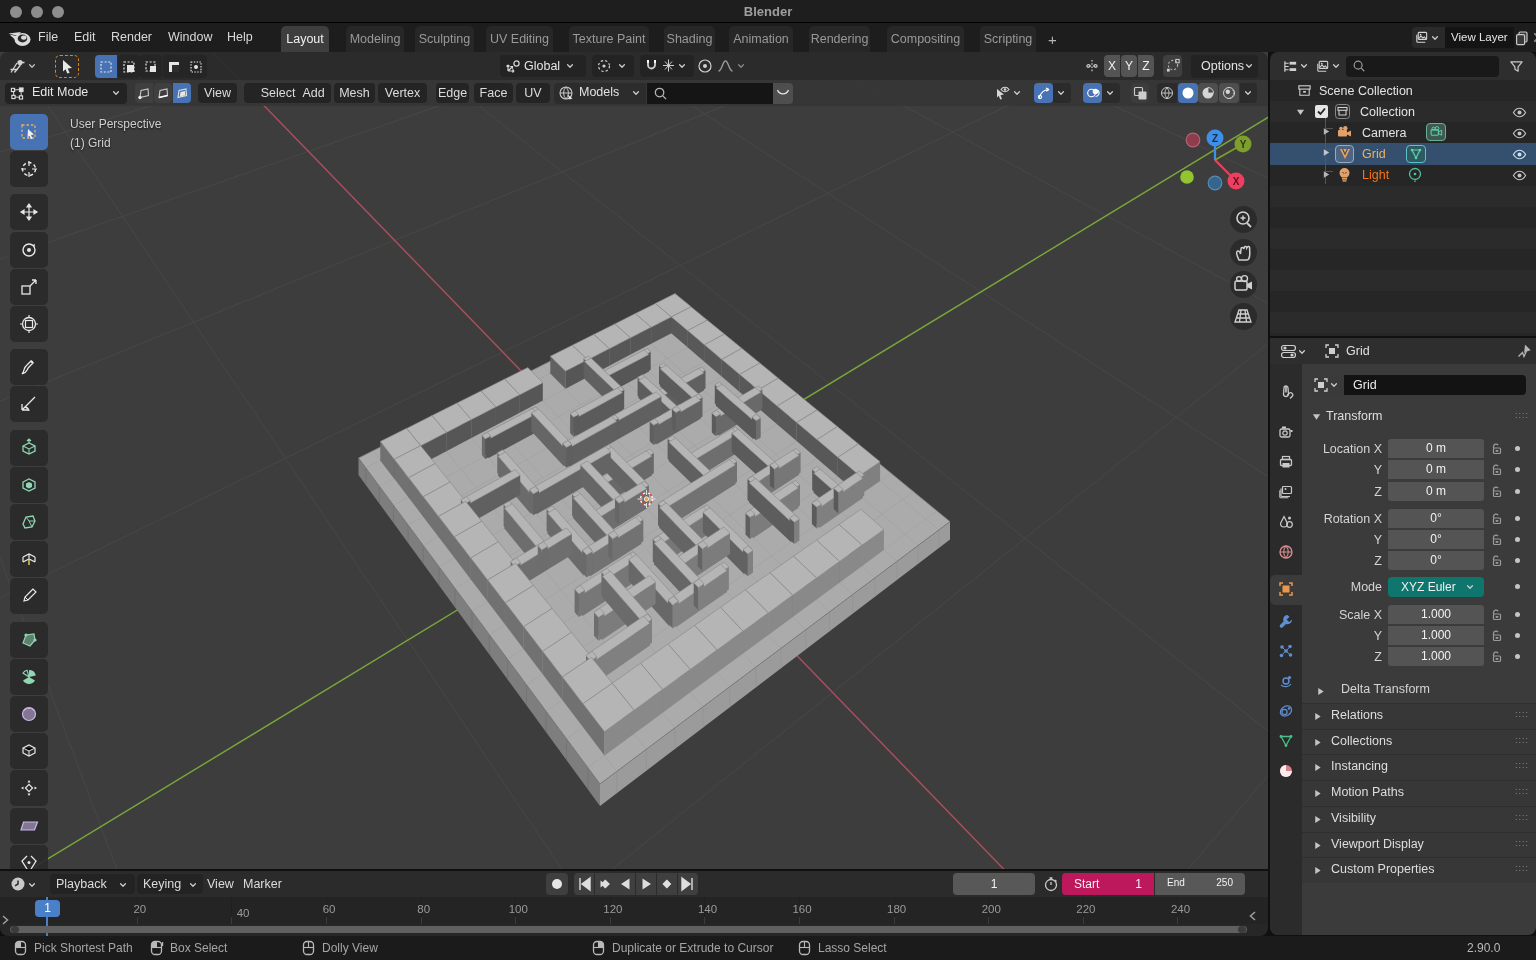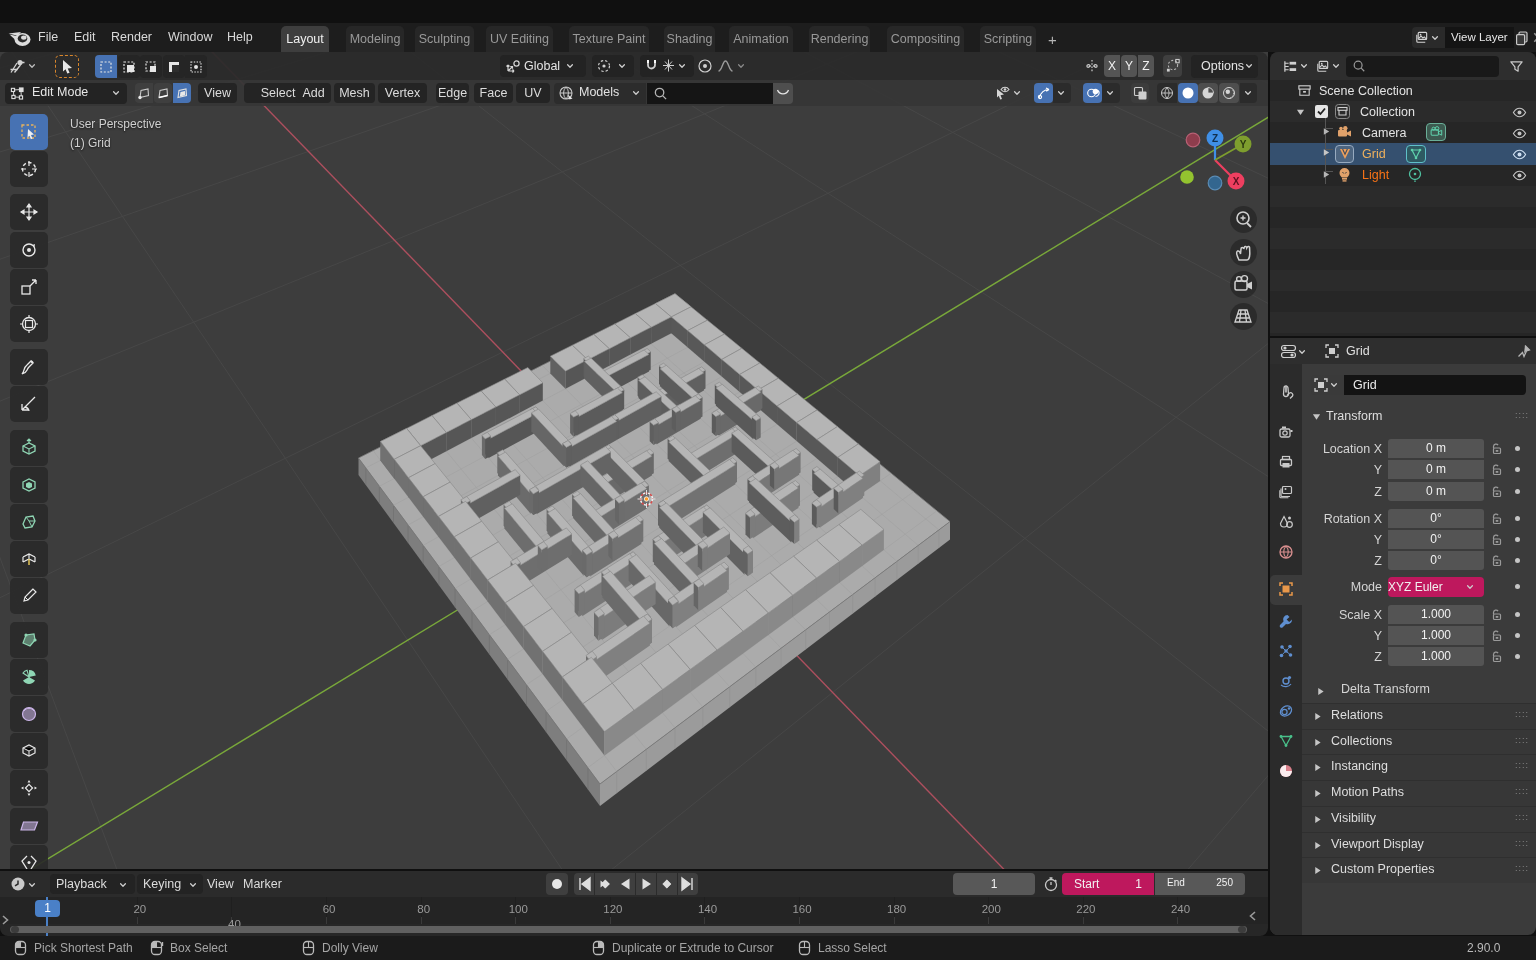--- a/index.html
+++ b/index.html
@@ -18,20 +18,26 @@
 .wtab.act{background:#3e3e3e;color:#f0f0f0}
 
 .reg{position:absolute;overflow:hidden}
 .txt{position:absolute;white-space:nowrap}
 .btn{position:absolute;border-radius:4px}
 
 #status{left:0;top:936px;width:1536px;height:24px;background:#1b1b1b;color:#a5a5a5;font-size:12px}
 
 </style></head><body>
 <div id="page">
+<div id="titlebar" class="abs">
+<div class="abs tl" style="left:10px"></div>
+<div class="abs tl" style="left:31px"></div>
+<div class="abs tl" style="left:52px"></div>
+<div id="title" class="abs">Blender</div>
+    </div>
 <div id="topbar" class="abs">
 <svg class="abs" style="left:8px;top:4px" width="24" height="22" viewBox="0 0 24 22">
 <ellipse cx="14.5" cy="12.5" rx="8" ry="6.5" fill="#dcdcdc"></ellipse>
 <ellipse cx="14.5" cy="11.5" rx="4.8" ry="3.9" fill="#2a2a2a"></ellipse>
 <ellipse cx="15.8" cy="10.6" rx="2.7" ry="2.2" fill="#dcdcdc"></ellipse>
 <path d="M0.5 6.5 L13 5 L9.5 8.8 Z" fill="#dcdcdc"></path>
 <path d="M1.5 7.5 L8 13.5 L9.8 9.2 Z" fill="#dcdcdc"></path>
 </svg>
 <div class="abs menu" style="left:38px">File</div>
 <div class="abs menu" style="left:74px">Edit</div>
@@ -1123,21 +1129,21 @@
 <div class="btn" style="left:1155px;top:2px;width:90px;height:22px;background:#585858;border-radius:0 4px 4px 0;color:#f2f2f2;font-size:10px">
 <span style="position:absolute;left:12px;top:3.5px">End</span>
         <span style="position:absolute;right:12px;top:3.5px">250</span>
       </div>
 <div class="abs" style="left:0;top:26px;width:1268px;height:27px;background:#242424"></div>
 <div class="abs" style="left:136.87px;top:26px;width:1px;height:27px;background:#1f1f1f"></div>
 <div class="abs" style="left:136.87px;top:46px;width:1px;height:7px;background:#3a3a3a"></div>
 <div class="txt" style="left:124.87px;top:32px;width:30px;text-align:center;font-size:11.5px;color:#9a9a9a">20</div>
 <div class="abs" style="left:231.47000000000003px;top:26px;width:1px;height:27px;background:#1f1f1f"></div>
 <div class="abs" style="left:231.47000000000003px;top:46px;width:1px;height:7px;background:#3a3a3a"></div>
-<div class="txt" style="left:219.47000000000003px;top:47px;width:30px;text-align:center;font-size:11.5px;color:#9a9a9a">40</div>
+<div class="txt" style="left:219.47000000000003px;top:36px;width:30px;text-align:right;font-size:11.5px;color:#9a9a9a">40</div>
 <div class="abs" style="left:326.07000000000005px;top:26px;width:1px;height:27px;background:#1f1f1f"></div>
 <div class="abs" style="left:326.07000000000005px;top:46px;width:1px;height:7px;background:#3a3a3a"></div>
 <div class="txt" style="left:314.07000000000005px;top:32px;width:30px;text-align:center;font-size:11.5px;color:#9a9a9a">60</div>
 <div class="abs" style="left:420.67px;top:26px;width:1px;height:27px;background:#1f1f1f"></div>
 <div class="abs" style="left:420.67px;top:46px;width:1px;height:7px;background:#3a3a3a"></div>
 <div class="txt" style="left:408.67px;top:32px;width:30px;text-align:center;font-size:11.5px;color:#9a9a9a">80</div>
 <div class="abs" style="left:515.27px;top:26px;width:1px;height:27px;background:#1f1f1f"></div>
 <div class="abs" style="left:515.27px;top:46px;width:1px;height:7px;background:#3a3a3a"></div>
 <div class="txt" style="left:503.27px;top:32px;width:30px;text-align:center;font-size:11.5px;color:#9a9a9a">100</div>
 <div class="abs" style="left:609.87px;top:26px;width:1px;height:27px;background:#1f1f1f"></div>
@@ -1471,21 +1477,21 @@
       <div class="abs" style="left:245px;top:294.5px;width:5px;height:5px;border-radius:50%;background:#c5c5c5"></div>
 <div class="txt" style="left:0px;top:311.5px;width:112px;text-align:right;font-size:12.5px;color:#d4d4d4">Z</div>
       <div class="abs" style="left:118px;top:308.5px;width:96px;height:19px;background:#545454;border-radius:0 0 3px 3px;color:#f2f2f2;font-size:12px;text-align:center;line-height:19px">1.000</div>
       <svg class="abs" style="left:219px;top:311.5px" width="14" height="14" viewBox="0 0 14 14">
         <rect x="4.5" y="6" width="7" height="5.5" rx="1" fill="none" stroke="#9a9a9a" stroke-width="1.2"></rect>
         <path d="M4.5 6 V4.5 a2.5 2.5 0 0 1 4.6-1.3" fill="none" stroke="#9a9a9a" stroke-width="1.2"></path>
         <rect x="6.7" y="8" width="2.6" height="1.8" fill="#9a9a9a"></rect>
       </svg>
       <div class="abs" style="left:245px;top:315.5px;width:5px;height:5px;border-radius:50%;background:#c5c5c5"></div>
 <div class="txt" style="left:0px;top:242px;width:112px;text-align:right;font-size:12.5px;color:#d4d4d4">Mode</div>
-<div class="abs" style="left:118px;top:239px;width:96px;height:20px;background:#be185d;border-radius:4px;color:#f0f0f0;font-size:12px;line-height:20px">XYZ Euler</div>
+<div class="abs" style="left:118px;top:239px;width:96px;height:20px;background:#0f766e;border-radius:4px;color:#f0f0f0;font-size:12px;padding-left:13px;line-height:20px">XYZ Euler</div>
 <svg class="abs" style="left:196px;top:245px" width="8" height="8" viewBox="0 0 10 10">
         <path d="M2 3.5 L5 6.5 L8 3.5" fill="none" stroke="#ccc" stroke-width="1.6" stroke-linecap="round" stroke-linejoin="round"></path>
       </svg>
 <div class="abs" style="left:245px;top:246px;width:5px;height:5px;border-radius:50%;background:#c5c5c5"></div>
 <svg class="abs" style="left:46px;top:349px" width="9" height="9" viewBox="0 0 10 10">
         <path d="M2.5 1 L8.5 5 L2.5 9 Z" fill="#c5c5c5"></path>
       </svg>
 <div class="txt" style="left:71px;top:344px;font-size:12.5px;color:#d4d4d4">Delta Transform</div>
 <div class="abs" style="left:32px;top:365px;width:234px;height:26px;background:#373737;border-top:1px solid #2f2f2f"></div>
 <svg class="abs" style="left:43px;top:374px" width="9" height="9" viewBox="0 0 10 10">

